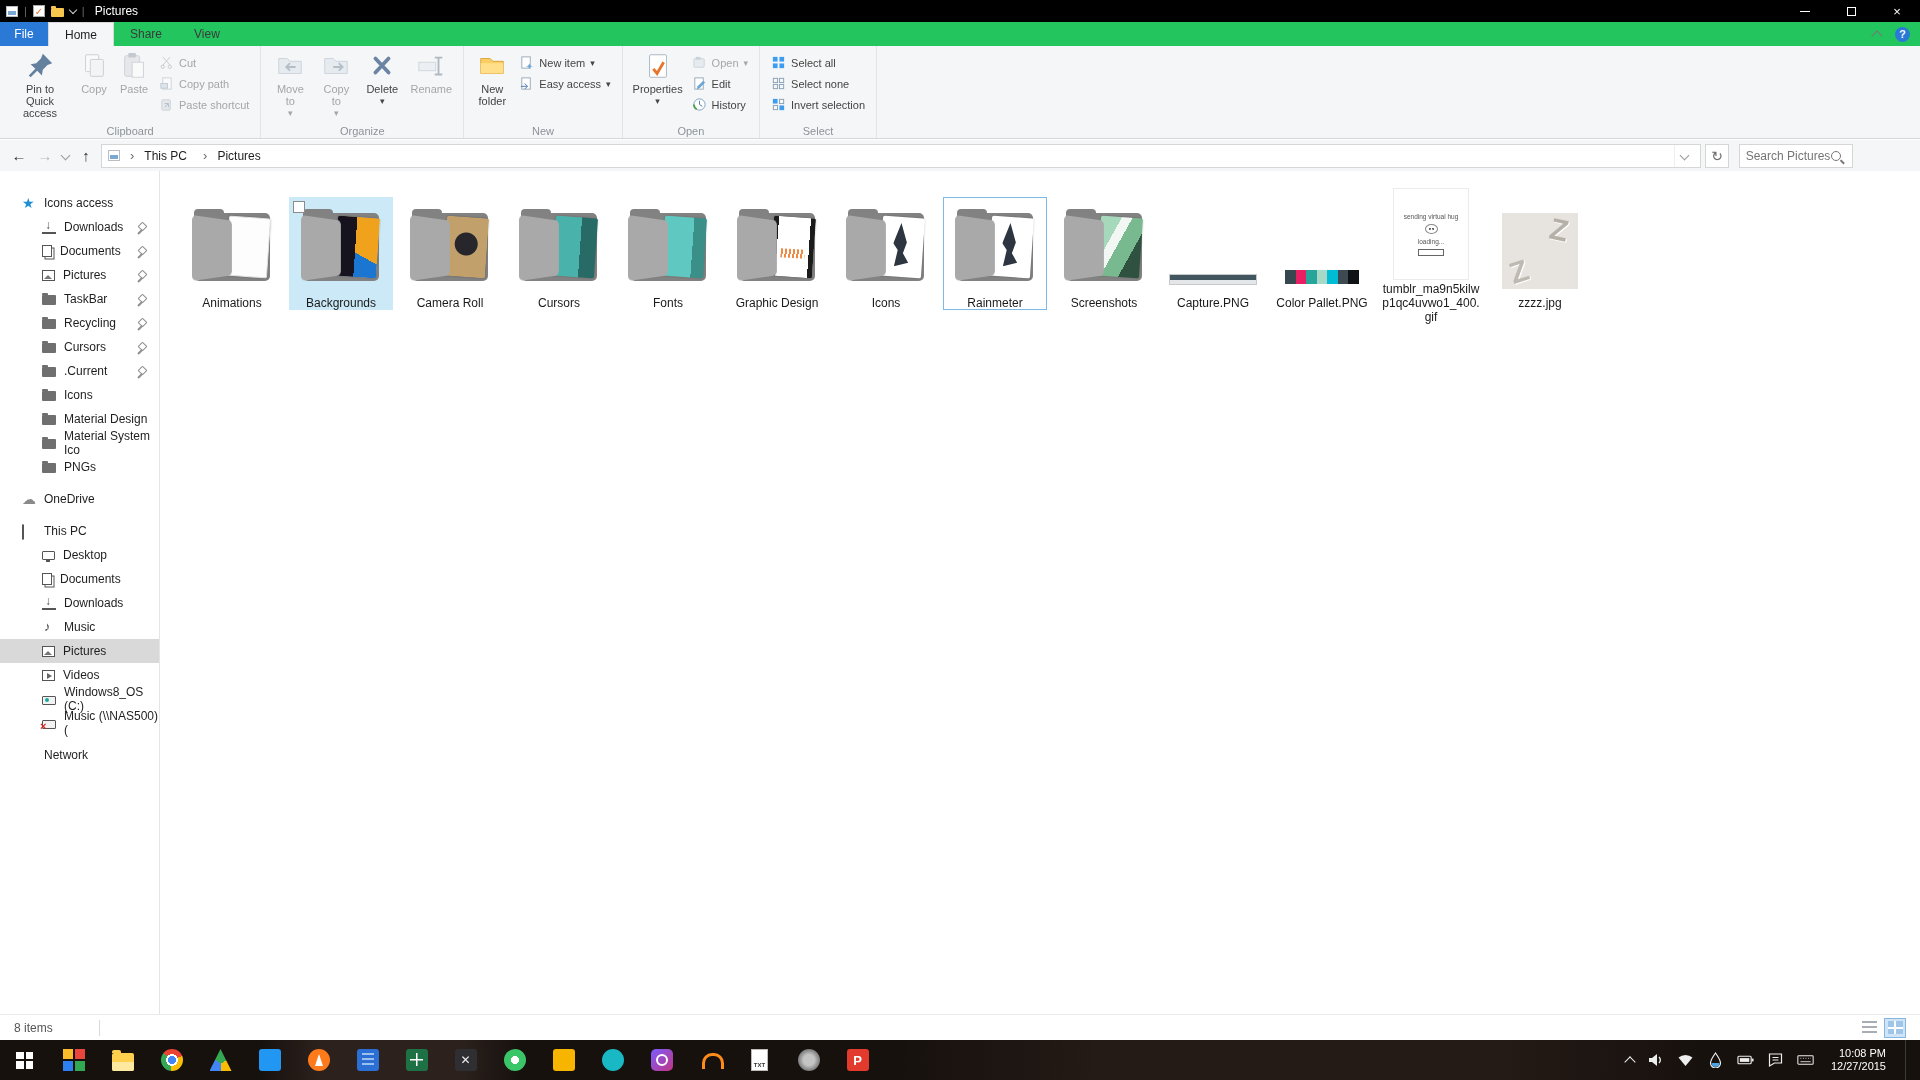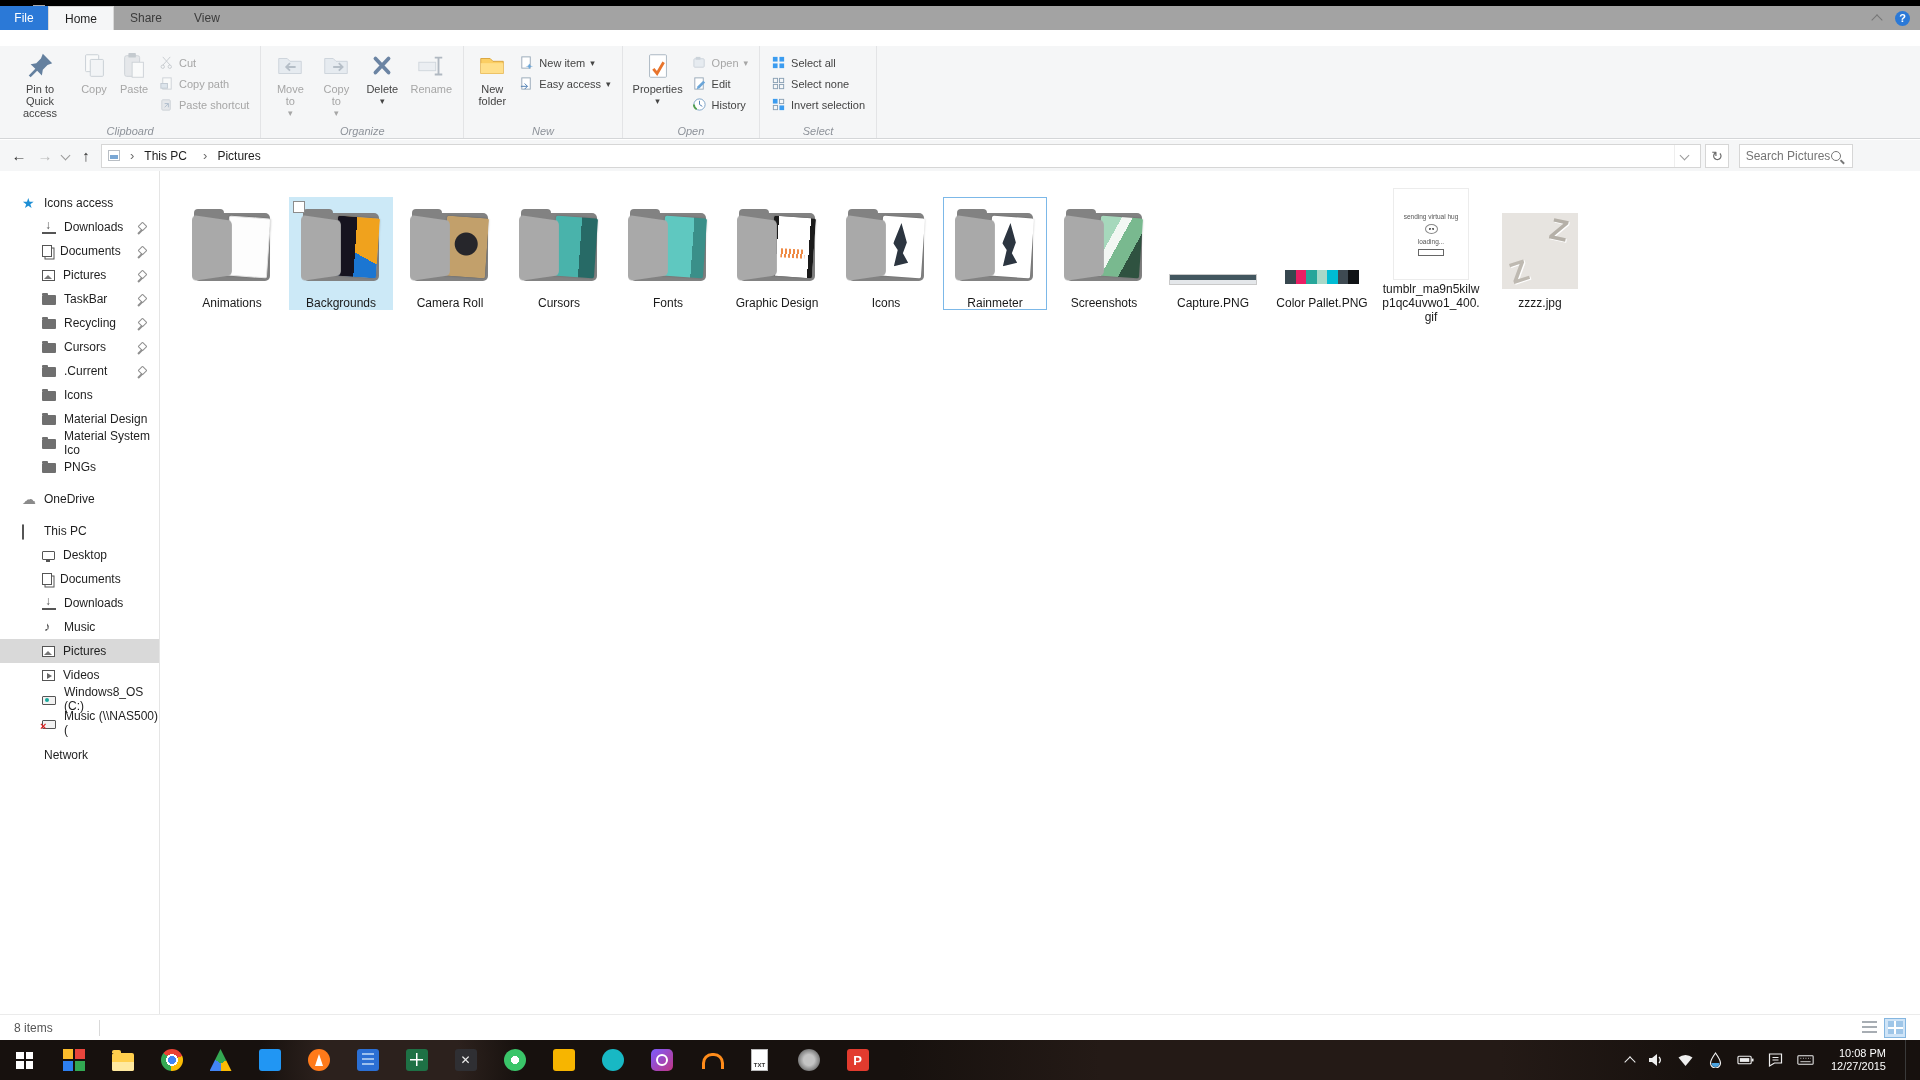--- a/index.html
+++ b/index.html
@@ -16,32 +16,32 @@
 .qat-folder{width:13px;height:9px;background:#f7c64e;border-radius:1px;position:relative;margin-top:2px;}
 .qat-folder::before{content:"";position:absolute;top:-2px;left:0;width:5px;height:2px;background:#f7c64e;border-radius:1px 1px 0 0;}
 .chev{display:inline-block;width:6px;height:6px;border-right:1px solid #cfcfcf;border-bottom:1px solid #cfcfcf;transform:rotate(45deg);margin-top:-3px;}
 .title-text{margin-left:4px;font-size:12px;}
 .tright{margin-left:auto;display:flex;height:100%;}
 .cap-btn{width:46px;height:100%;display:flex;align-items:center;justify-content:center;color:#fff;font-size:13px;}
 .cap-btn .mini{display:inline-block;width:10px;border-top:1px solid #fff;}
 .cap-btn .maxi{display:inline-block;width:9px;height:9px;border:1px solid #fff;}
 
 
-.tabrow{position:absolute;left:0;top:6px;right:0;height:24px;background:#a3a3a3;display:flex;align-items:stretch;justify-content:flex-end;}
+.tabrow{position:absolute;left:0;top:22px;right:0;height:24px;background:#22c55e;display:flex;align-items:stretch;justify-content:flex-end;}
 .file-tab{width:48px;background:#2b79d7;color:#fff;display:flex;align-items:center;justify-content:center;}
 .rtab{padding:0 16px;display:flex;align-items:center;color:#3b3b3b;}
 .rtab.active{background:#f5f6f7;border:1px solid #d8d8d8;border-bottom:none;color:#1e1e1e;}
 .tabrow-right{margin-left:auto;display:flex;align-items:center;gap:14px;padding-right:10px;}
 .rib-collapse{width:8px;height:8px;border-left:1px solid #777;border-top:1px solid #777;transform:rotate(45deg);margin-top:4px;}
 .help-ico{width:15px;height:15px;border-radius:50%;background:#2b79d7;color:#fff;font-size:11px;display:flex;align-items:center;justify-content:center;font-weight:bold;}
 
 
 .ribbon{position:absolute;left:0;top:46px;right:0;height:93px;background:#f5f6f7;border-bottom:1px solid #d4d6d8;display:flex;}
 .rgroup{position:relative;border-right:1px solid #e3e4e6;padding:3px 6px 16px 6px;display:flex;align-items:flex-start;}
-.rgroup-label{position:absolute;bottom:1px;left:0;right:0;text-align:center;font-size:11px;color:#8d9299;font-style:italic;}
+.rgroup-label{position:absolute;bottom:1px;left:0;right:0;text-align:center;font-size:11px;color:#8d9299;}
 .rlarge{display:flex;flex-direction:column;align-items:center;text-align:center;font-size:11px;line-height:12px;padding:2px 5px;color:#444;height:74px;}
 .rlarge svg{width:30px;height:30px;margin-bottom:2px;flex:none;}
 .rsmallcol{display:flex;flex-direction:column;padding-top:3px;}
 .rsmall{display:flex;align-items:center;gap:5px;font-size:11px;height:21px;padding:0 5px;color:#444;white-space:nowrap;}
 .rsmall svg{width:15px;height:15px;flex:none;}
 [data-state="disabled"]{color:#a6a6a6!important;}
 [data-state="disabled"] svg{opacity:.45;filter:grayscale(.4);}
 .dd::after{content:" ▾";font-size:9px;color:inherit;}
 
 

